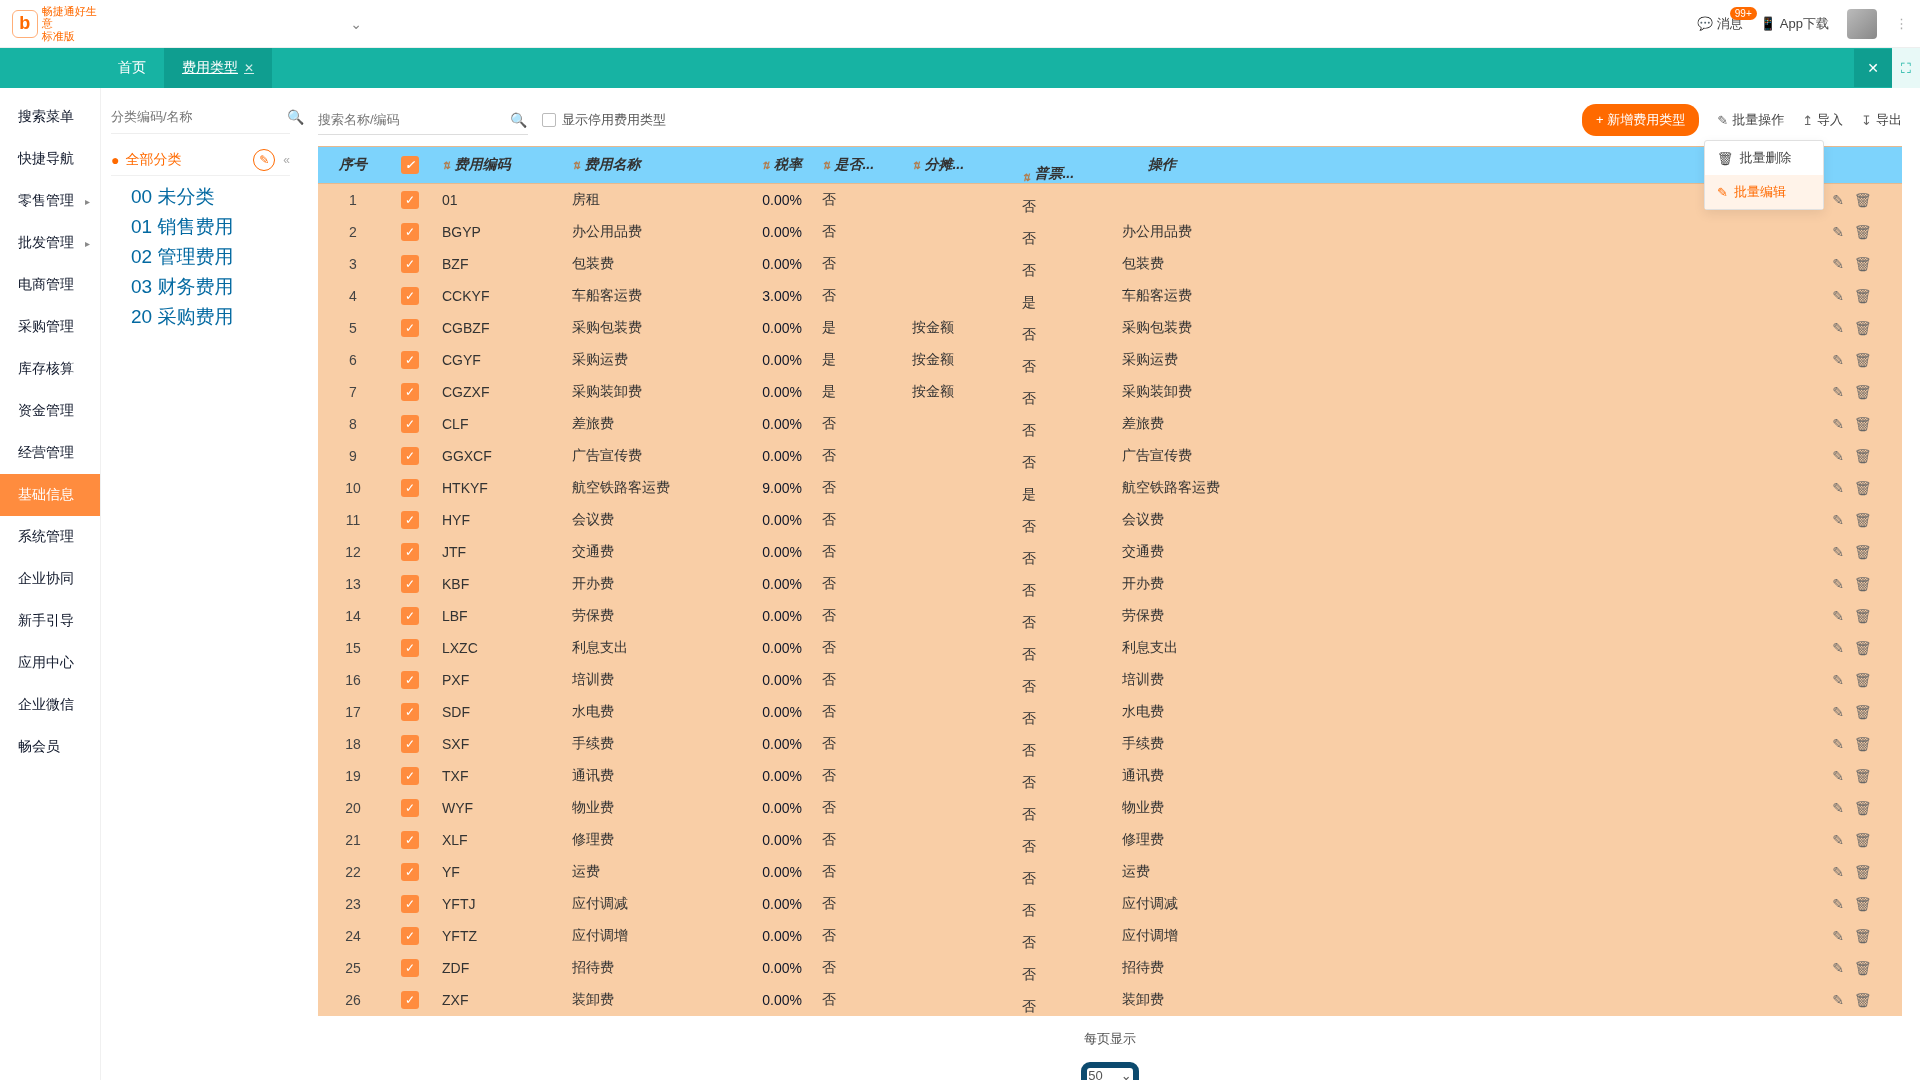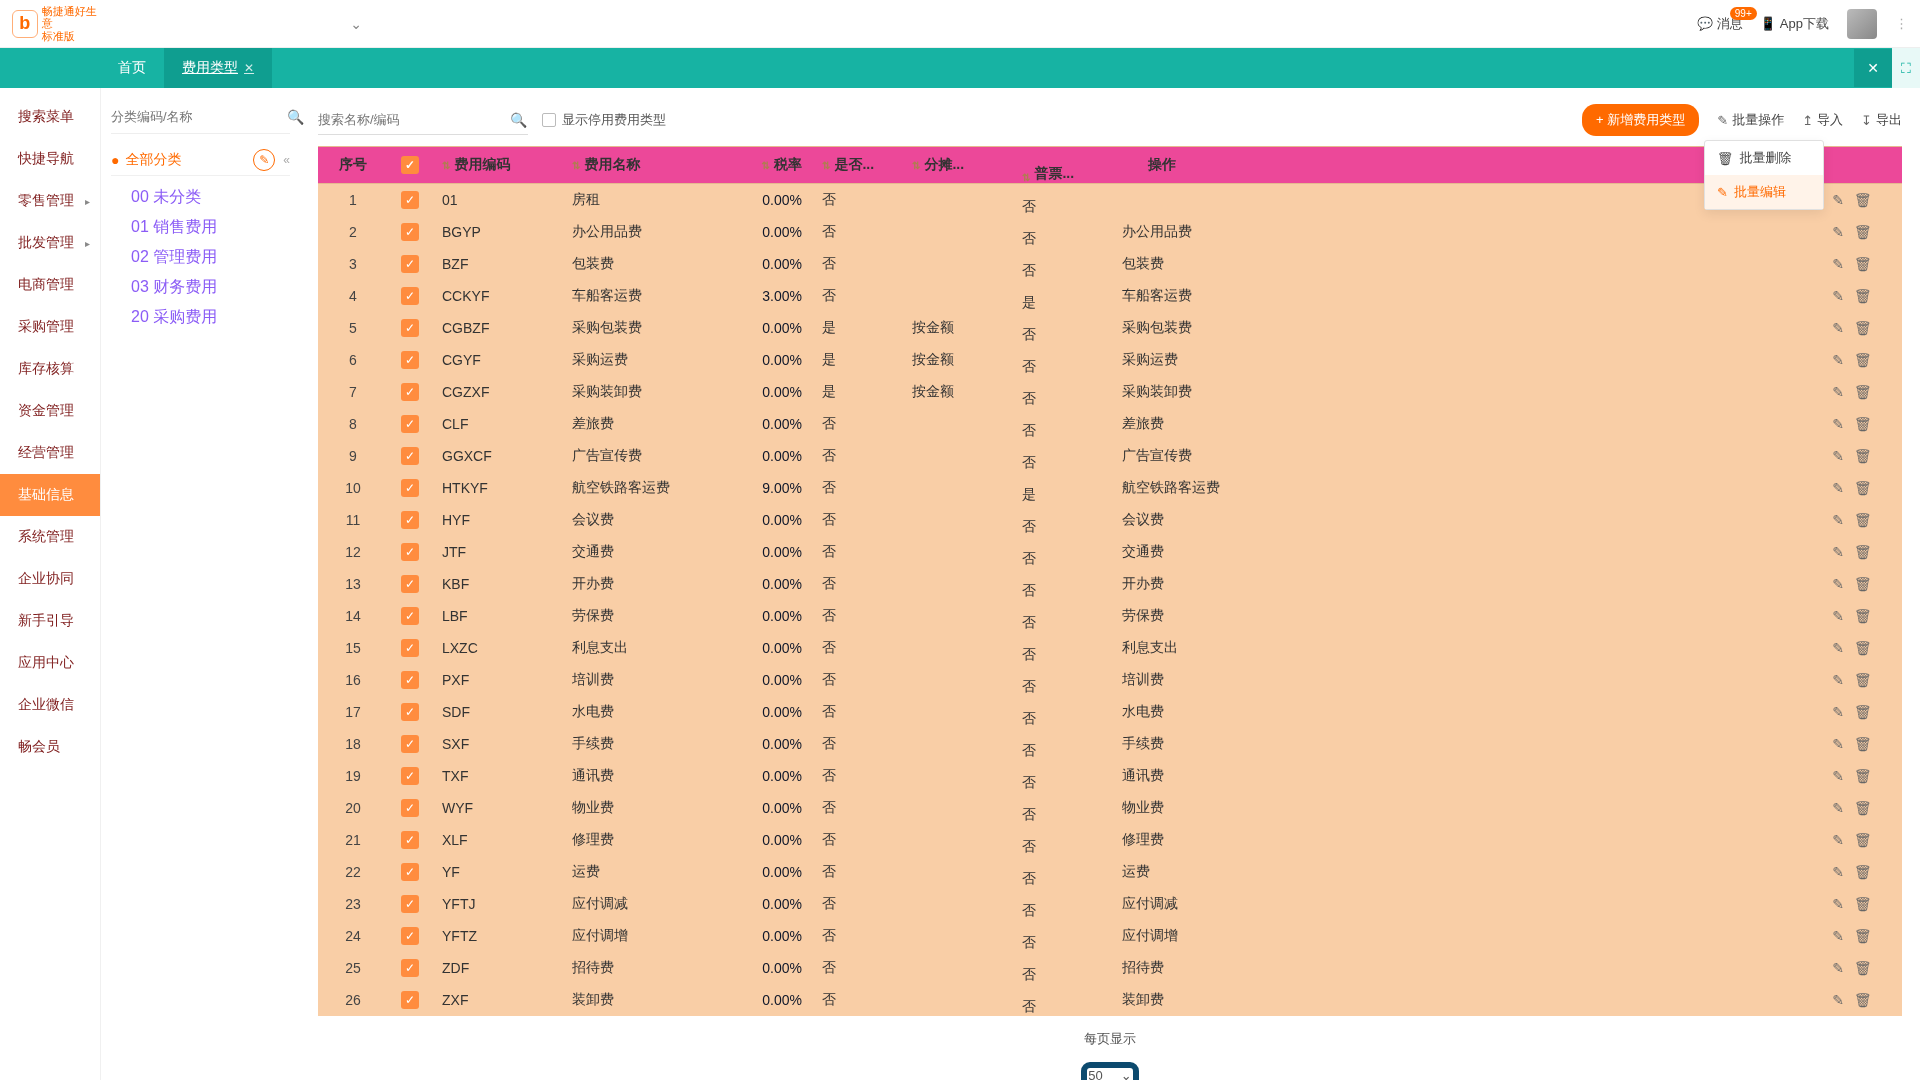--- a/index.html
+++ b/index.html
@@ -19,51 +19,51 @@
 .tabbar { height: 40px; background:#17b3a3; display:flex; align-items:center; padding-left:100px; position:relative; }
 .tab { height:40px; padding:0 18px; display:flex; align-items:center; color:#fff; font-size:14px; gap:6px; }
 .tab.active { background:#0f9e90;text-decoration:underline; }
 .tab-close { font-size:12px; opacity:.8; cursor:pointer; }
 .tabbar-right { margin-left:auto; display:flex; align-items:center; height:100%; }
 .tabbar-close { width:38px; height:38px; background:#0f9e90; color:#fff; display:flex; align-items:center; justify-content:center; cursor:pointer; }
 .tabbar-expand { width:28px; color:#17b3a3; background:#e8f9f7; height:100%; display:flex; align-items:center; justify-content:center; }
 
 .main { display:flex; height: calc(1080px - 48px - 40px); }
 .leftnav { width:100px; background:#fff; padding-top:8px; }
-.leftnav .item { height:42px; display:flex; align-items:center; padding-left:18px; font-size:14px; color:#7f1d1d; cursor:pointer; position:relative; }
+.leftnav .item { height:42px; display:flex; align-items:center; padding-left:18px; font-size:14px; color:#0f172a; cursor:pointer; position:relative; }
 .leftnav .item.has-sub::after { content:"▸"; position:absolute; right:10px; color:#888; font-size:10px; transform:rotate(0deg); }
 .leftnav .item.selected { background:#ff8c3e; color:#fff; }
 
 .subpanel { width:200px; background:#fff; border-left:1px solid #f0f0f0; padding:12px 10px 0 10px; position:relative; }
 .sub-search { display:flex; align-items:center; border-bottom:1px solid #eee; height:34px; margin-bottom:10px; }
 .sub-search input { border:none; outline:none; flex:1; font-size:13px; color:#555; background:transparent; }
 .sub-search .sicon { color:#ff6a00; }
 .sub-all { display:flex; align-items:center; color:#ff6a00; font-weight:500; height:32px; gap:6px; border-bottom:1px solid #f0f0f0; margin-bottom:6px; }
 .sub-all .edit { margin-left:auto; display:flex; gap:8px; align-items:center; }
 .edit .circ { width:22px; height:22px; border:1px solid #ff6a00; border-radius:50%; display:flex; align-items:center; justify-content:center; color:#ff6a00; font-size:12px; }
 .collapse-btn { color:#aaa; font-size:12px; cursor:pointer; }
-.sub-list .sitem { height:30px; display:flex; align-items:center; padding-left:20px; font-size:16px; color:#8b5cf6; cursor:pointer; }
+.sub-list .sitem { height:30px; display:flex; align-items:center; padding-left:20px; font-size:19px; color:#0369a1; cursor:pointer; }
 
 .content { flex:1; background:#fff; display:flex; flex-direction:column; padding:12px 18px 8px 18px; min-width:0; }
 .toolbar { display:flex; align-items:center; height:40px; gap:14px; }
 .search2 { display:flex; align-items:center; border-bottom:1px solid #ddd; width:210px; height:30px; }
 .search2 input { border:none; outline:none; flex:1; font-size:13px; color:#555; background:transparent; }
 .search2 .sicon { color:#ff6a00; }
 .chk { display:inline-flex; align-items:center; gap:6px; font-size:13px; color:#555; }
 .chk .box { width:14px; height:14px; border:1px solid #bbb; border-radius:2px; }
 .toolbar-right { margin-left:auto; display:flex; align-items:center; gap:18px; font-size:13px; color:#444; position:relative; }
 .btn-primary { background:#ff6a00; color:#fff; height:32px; padding:0 14px; border-radius:14px; display:flex; align-items:center; gap:4px; cursor:pointer; }
 .tool-link { display:flex; align-items:center; gap:4px; cursor:pointer; }
 .tool-icon { font-size:13px; color:#666; }
 .dropdown { position:absolute; top:36px; left:122px; width:120px; background:#fff; border:1px solid #e0e0e0; border-radius:3px; box-shadow:0 4px 12px rgba(0,0,0,.08); z-index:10; }
 .dropdown .ditem { height:34px; display:flex; align-items:center; padding:0 12px; font-size:13px; gap:6px; cursor:pointer; }
 .dropdown .ditem.active { color:#ff6a00; background:#fff3e9; }
 
 .tablewrap { flex:1; overflow:hidden; margin-top:6px; display:flex; flex-direction:column; }
-.thead { display:flex; background:#ec4899; height:38px; align-items:center; border-top:1px solid #e6b98f; border-bottom:1px solid #e6b98f; font-weight:600; color:#333; }
+.thead { display:flex; background:#7dd3fc; height:38px; align-items:center; border-top:1px solid #e6b98f; border-bottom:1px solid #e6b98f; font-weight:600; color:#333;font-style:italic; }
 .col { padding:0 10px; display:flex; align-items:center; height:100%; position:relative; }
 .col.sort::before { content:"⇅"; font-size:10px; color:#b07d50; margin-right:4px; }
 .c-seq { width:70px; justify-content:center; }
 .c-chk { width:44px; justify-content:center; }
 .c-code { width:130px; }
 .c-name { width:160px; }
 .c-rate { width:90px; justify-content:flex-end; }
 .c-purchase { width:90px;align-items:center; }
 .c-alloc { width:110px; }
 .c-tax { width:100px;align-items:flex-end; }

